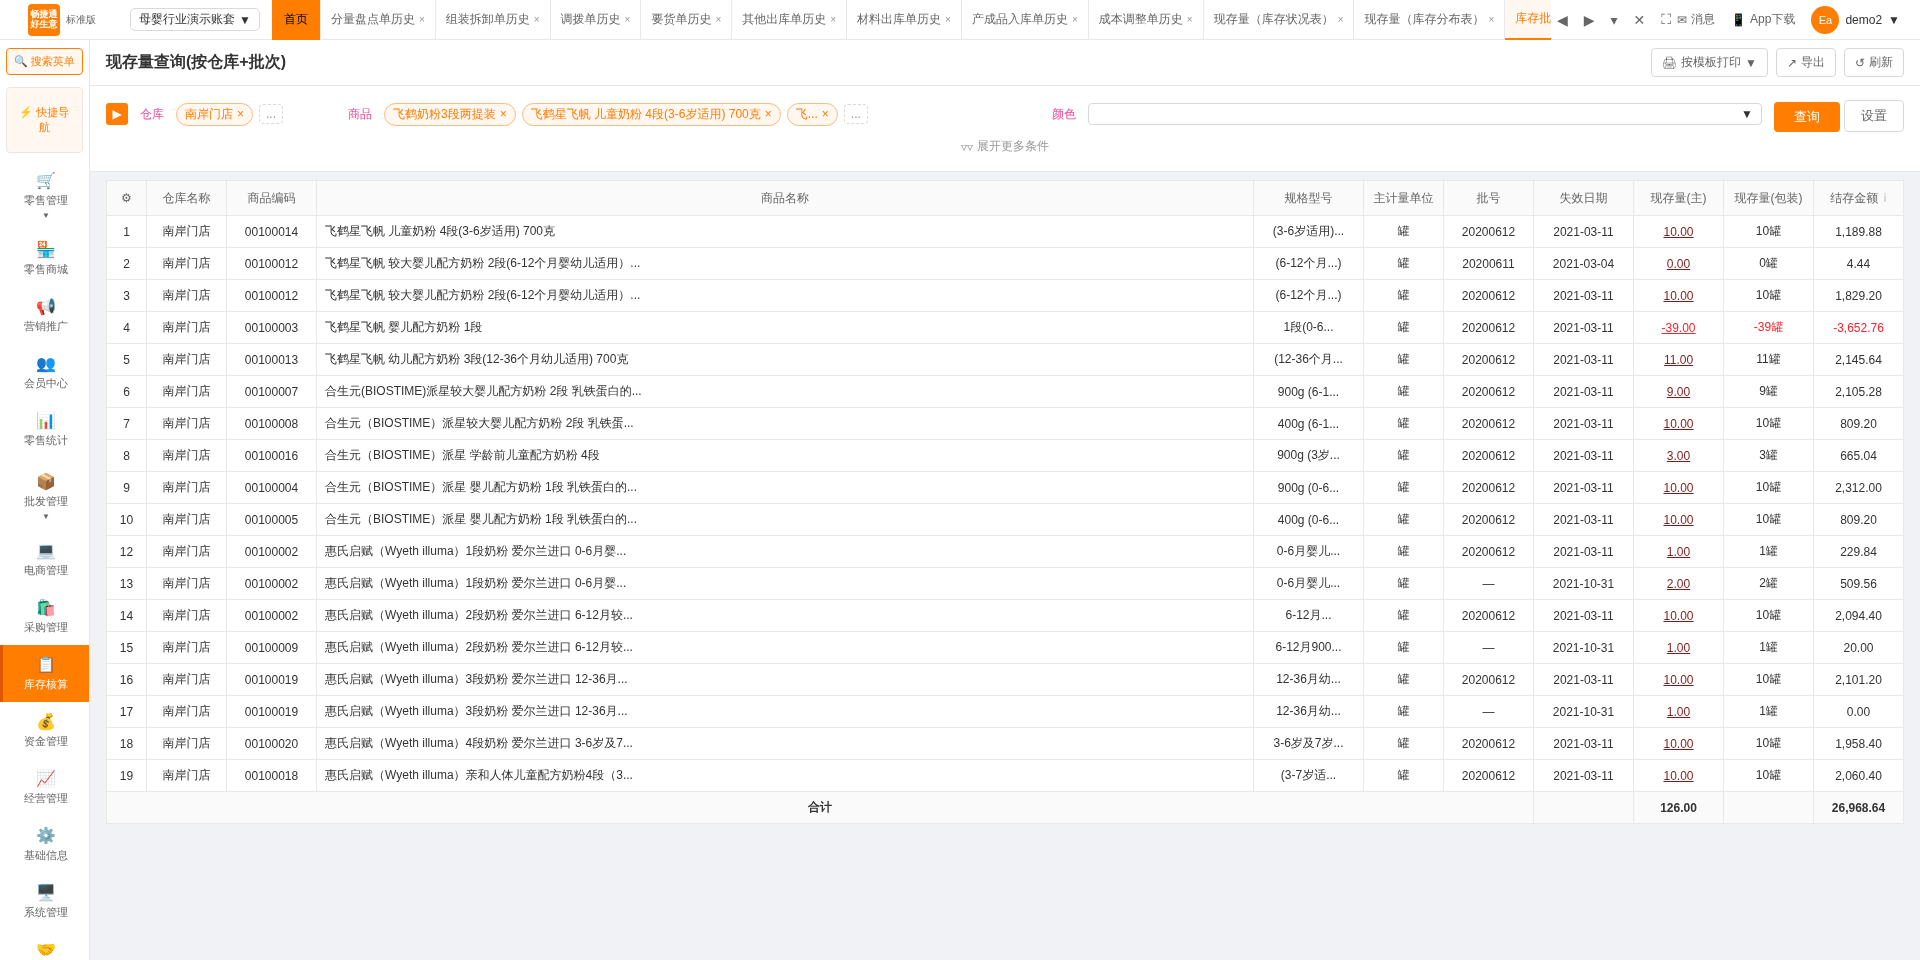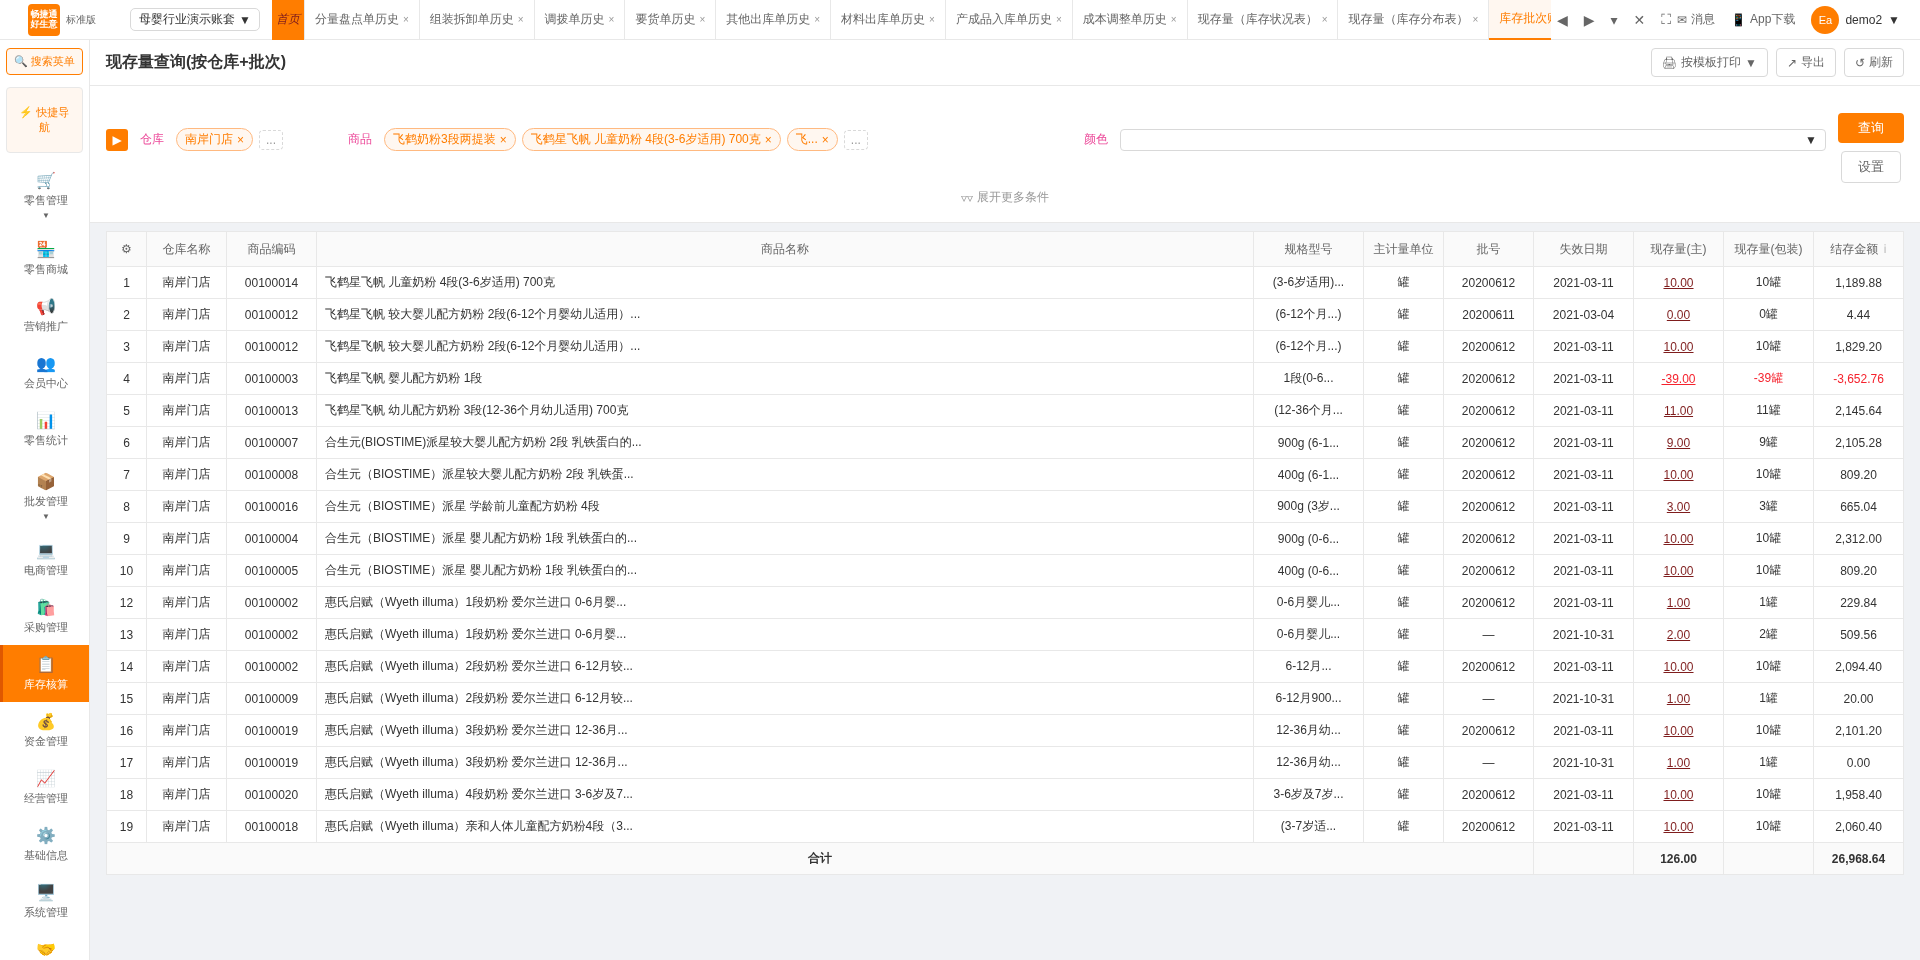--- a/index.html
+++ b/index.html
@@ -8,21 +8,21 @@
     
     .top-bar { display: flex; align-items: center; background: #fff; height: 40px; padding: 0 12px; border-bottom: 1px solid #e8e8e8; }
     .logo-area { display: flex; align-items: center; gap: 6px; width: 90px; margin-left: 16px; }
     .logo-icon { width: 32px; height: 32px; background: #ff7d00; border-radius: 4px; display: flex; align-items: center; justify-content: center; color: #fff; font-size: 10px; font-weight: bold; }
     .logo-text { font-size: 10px; color: #666; line-height: 1.2; }
     .selector-area { display: flex; align-items: center; border: 1px solid #d9d9d9; border-radius: 5px; padding: 2px 8px; cursor: pointer; gap: 4px; font-size: 12px; color: #333; }
     .tabs-nav { display: flex; align-items: center; flex: 1; overflow: hidden; height: 40px; }
     .tab-item { display: flex; align-items: center; padding: 0 10px; height: 40px; white-space: nowrap; font-size: 12px; cursor: pointer; border-right: 1px solid #e8e8e8; color: #666; gap: 4px; position: relative; }
     .tab-item.active { color: #ff7d00; background: #fff7f0; border-bottom: 2px solid #ff7d00; }
     .tab-close { color: #999; font-size: 10px; cursor: pointer; }
-    .tab-home { color: #7f1d1d; background: #ff7d00; padding: 0 4px; font-style: italic; }
+    .tab-home { color: #000000; background: #ff7d00; padding: 0 12px; }
     .top-right { display: flex; align-items: center; gap: 16px; padding-right: 8px; }
     .top-right-item { display: flex; align-items: center; gap: 4px; cursor: pointer; color: #666; font-size: 12px; }
     .avatar { width: 28px; height: 28px; border-radius: 50%; background: #ff7d00; display: flex; align-items: center; justify-content: center; color: #fff; font-size: 11px; }
     .tab-arrow { padding: 0 6px; cursor: pointer; color: #666; font-size: 14px; }
 
     
     .main-layout { display: flex; height: 920px; }
 
     
     .sidebar { width: 90px; background: #fff; border-right: 1px solid #e8e8e8; display: flex; flex-direction: column; overflow-y: auto; }
@@ -74,21 +74,21 @@
     .col-batch { width: 90px; }
     .col-expire { width: 100px; }
     .col-qty { width: 90px; }
     .col-pkg { width: 90px; }
     .col-balance { width: 90px; }
     .info-icon { color: #bbb; cursor: pointer; margin-left: 2px; }
 
     
     .btn-query { background: #ff7d00; color: #fff; border: none; border-radius: 4px; padding: 6px 20px; cursor: pointer; font-size: 13px; }
     .btn-setting { background: #fff; color: #666; border: 1px solid #d9d9d9; border-radius: 4px; padding: 6px 16px; cursor: pointer; font-size: 13px; margin-top: 4px; }
-    .query-btns { display: flex; flex-direction: column; align-items: center; gap: 4px; margin-top: 17px; }
+    .query-btns { display: flex; flex-direction: row; align-items: flex-end; gap: 4px; }
     .filter-select { display: flex; align-items: center; gap: 4px; border: 1px solid #d9d9d9; border-radius: 4px; padding: 3px 8px; cursor: pointer; font-size: 12px; background: #fff; min-width: 80px; }
   </style>
 </head>
 <body>
 
 <div class="top-bar">
   <div class="logo-area">
     <div class="logo-icon">
       <span style="font-size:9px; line-height:1.1; text-align:center;">畅捷通<br>好生意</span>
     </div>

